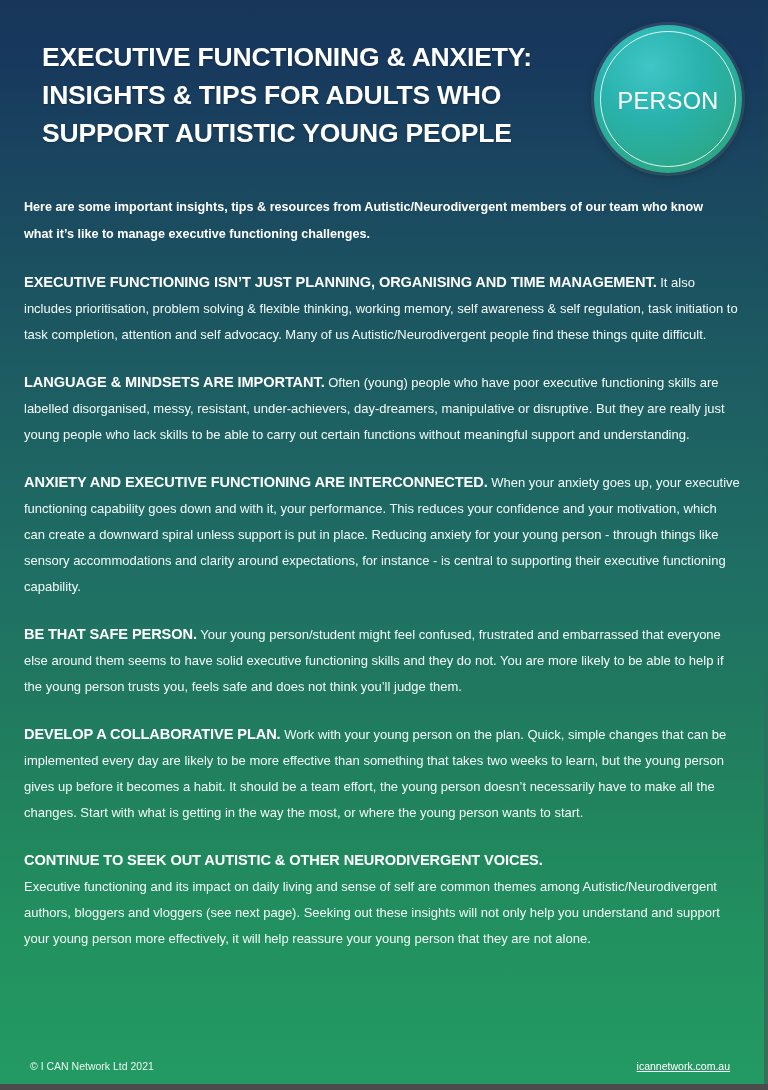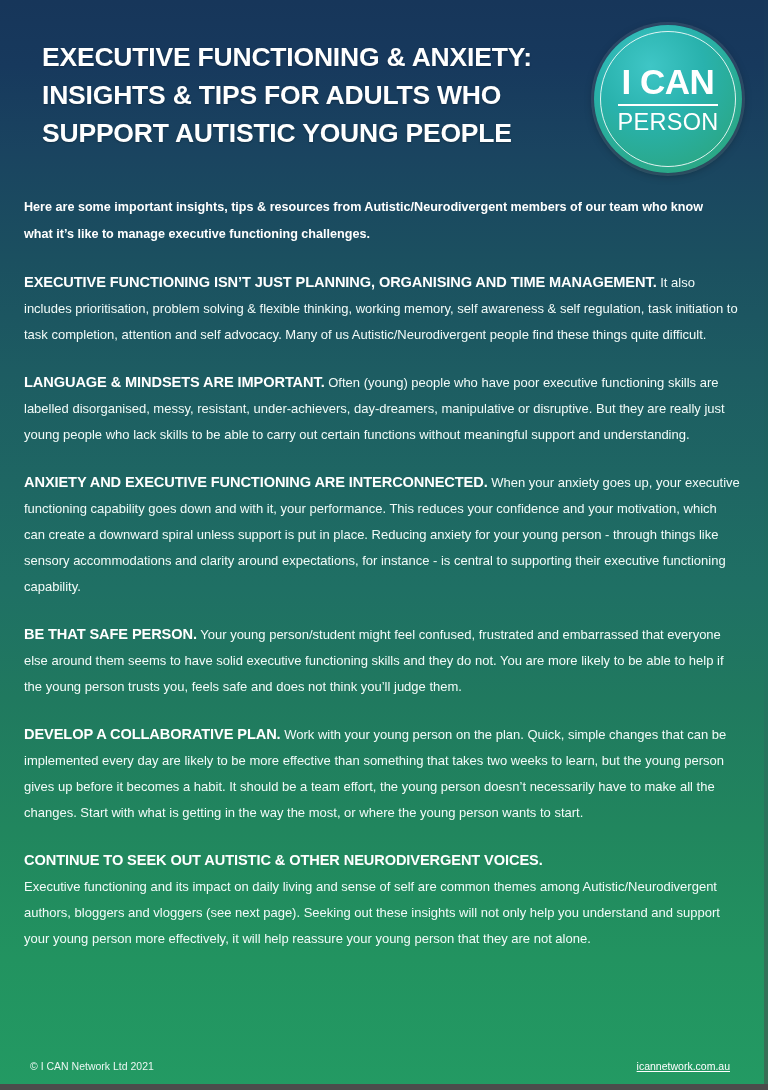--- a/index.html
+++ b/index.html
@@ -159,21 +159,20 @@
 </style>
 </head>
 <body>
 
 <div class="page">
 
   <div class="header">
     <h1 class="title">EXECUTIVE FUNCTIONING &amp; ANXIETY: INSIGHTS &amp; TIPS FOR ADULTS WHO SUPPORT AUTISTIC YOUNG PEOPLE</h1>
 
     <div class="logo">
-      <div class="logo-top">I CAN</div>
       <div class="logo-bottom">PERSON</div>
     </div>
   </div>
 
   <div class="content">
     <p class="intro">Here are some important insights, tips &amp; resources from Autistic/Neurodivergent members of our team who know what it’s like to manage executive functioning challenges.</p>
 
     <div class="sections">
         <p class="section"><span class="lead">EXECUTIVE FUNCTIONING ISN’T JUST PLANNING, ORGANISING AND TIME MANAGEMENT.</span><span class="text"> It also includes prioritisation, problem solving &amp; flexible thinking, working memory, self awareness &amp; self regulation, task initiation to task completion, attention and self advocacy. Many of us Autistic/Neurodivergent people find these things quite difficult.</span></p>
         <p class="section"><span class="lead">LANGUAGE &amp; MINDSETS ARE IMPORTANT.</span><span class="text"> Often (young) people who have poor executive functioning skills are labelled disorganised, messy, resistant, under-achievers, day-dreamers, manipulative or disruptive. But they are really just young people who lack skills to be able to carry out certain functions without meaningful support and understanding.</span></p>

